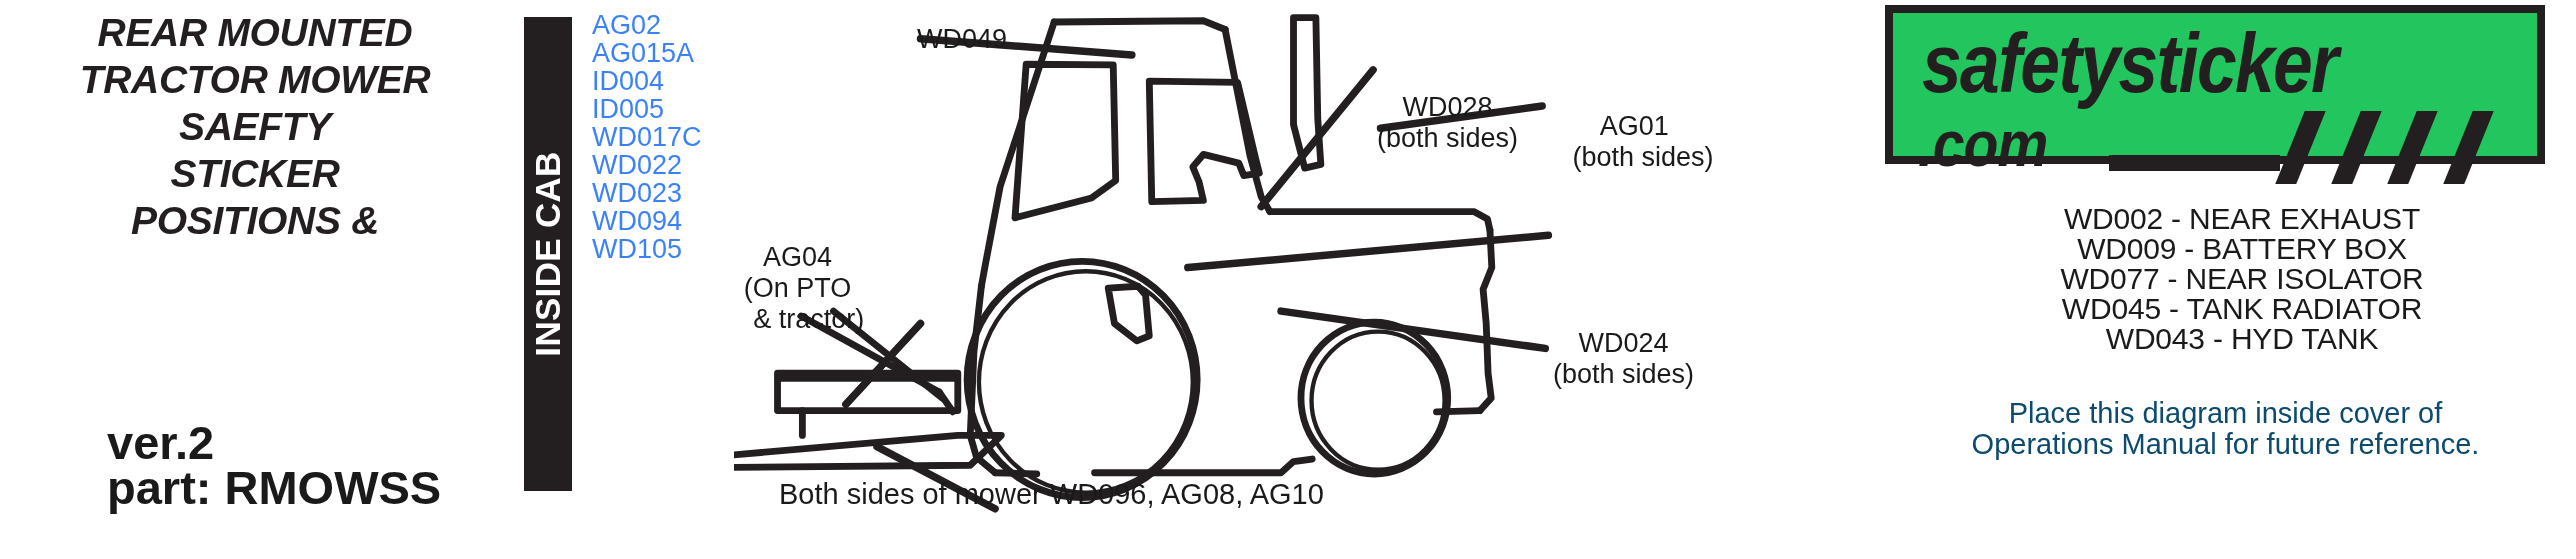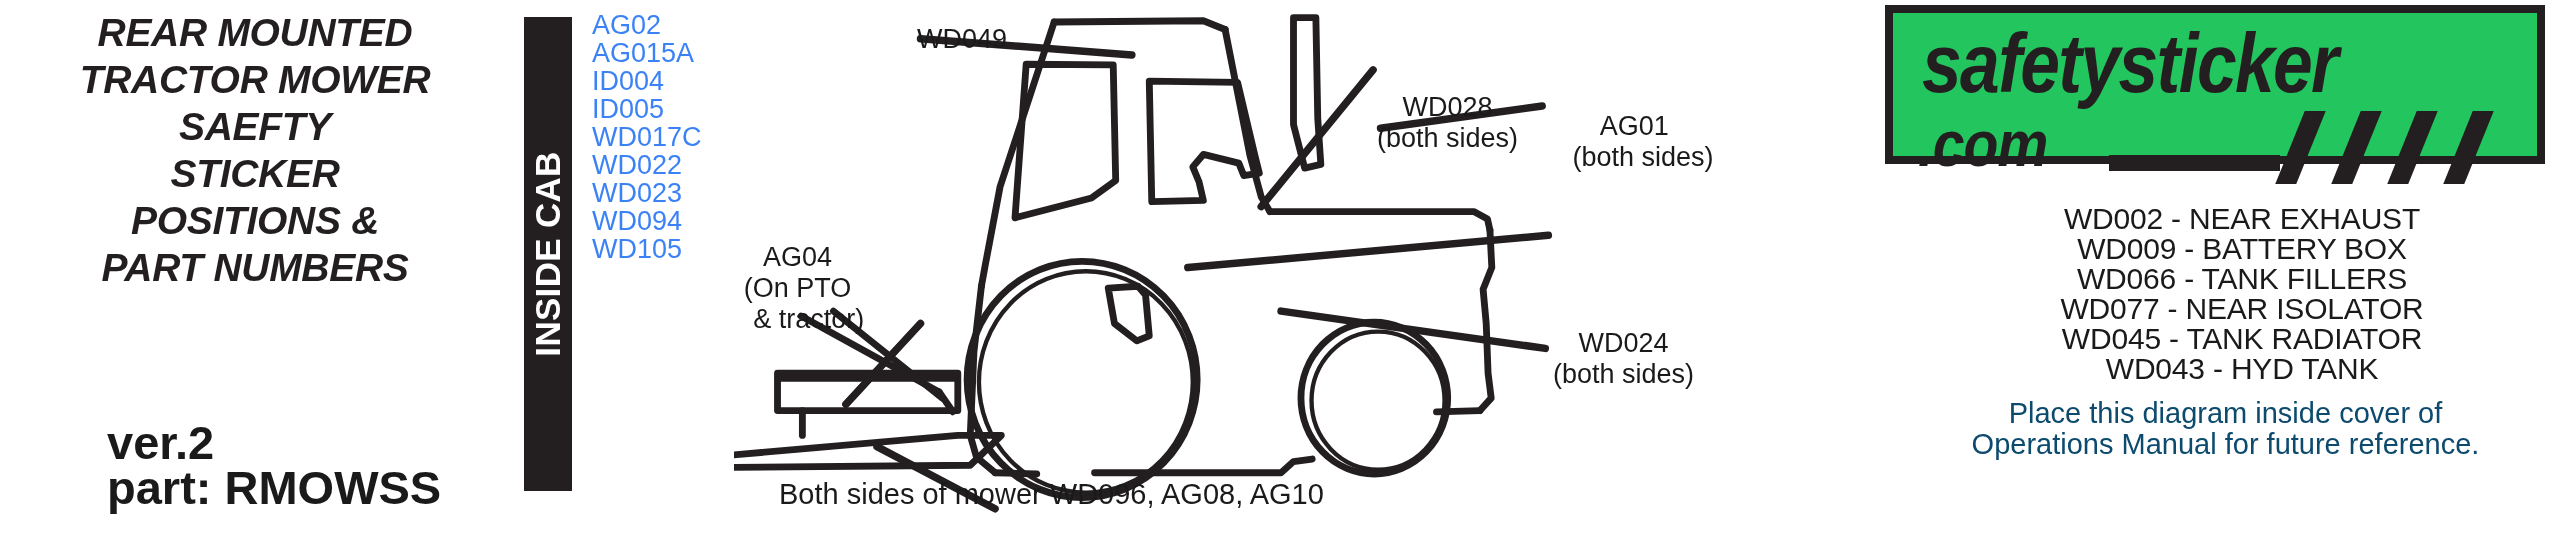--- a/index.html
+++ b/index.html
@@ -122,21 +122,20 @@
 
 <div class="sheet">
 
   <div class="title-block">
     <div class="title-lines">
       <div class="title-line">REAR MOUNTED</div>
       <div class="title-line">TRACTOR MOWER</div>
       <div class="title-line">SAEFTY</div>
       <div class="title-line">STICKER</div>
       <div class="title-line">POSITIONS &amp;</div>
-      <div class="title-line">PART NUMBERS</div>
     </div>
     <div class="sub-lines">
       <div class="sub-line">ver.2</div>
       <div class="sub-line">part: RMOWSS</div>
     </div>
   </div>
 
   <div class="cab-bar">
     <div class="cab-bar-label">INSIDE CAB</div>
   </div>
@@ -266,21 +265,20 @@
         <div class="slash" style="left:5px;"></div>
         <div class="slash" style="left:61px;"></div>
         <div class="slash" style="left:117px;"></div>
         <div class="slash" style="left:173px;"></div>
       </div>
     </div>
 
     <div class="parts-list">
       <div class="parts-item">WD002 - NEAR EXHAUST</div>
       <div class="parts-item">WD009 - BATTERY BOX</div>
-      <div class="parts-item">WD066 - TANK FILLERS</div>
       <div class="parts-item">WD077 - NEAR ISOLATOR</div>
       <div class="parts-item">WD045 - TANK RADIATOR</div>
       <div class="parts-item">WD043 - HYD TANK</div>
     </div>
 
     <div class="notice">
       <div class="notice-line">Place this diagram inside cover of</div>
       <div class="notice-line">Operations Manual for future reference.</div>
     </div>
 

